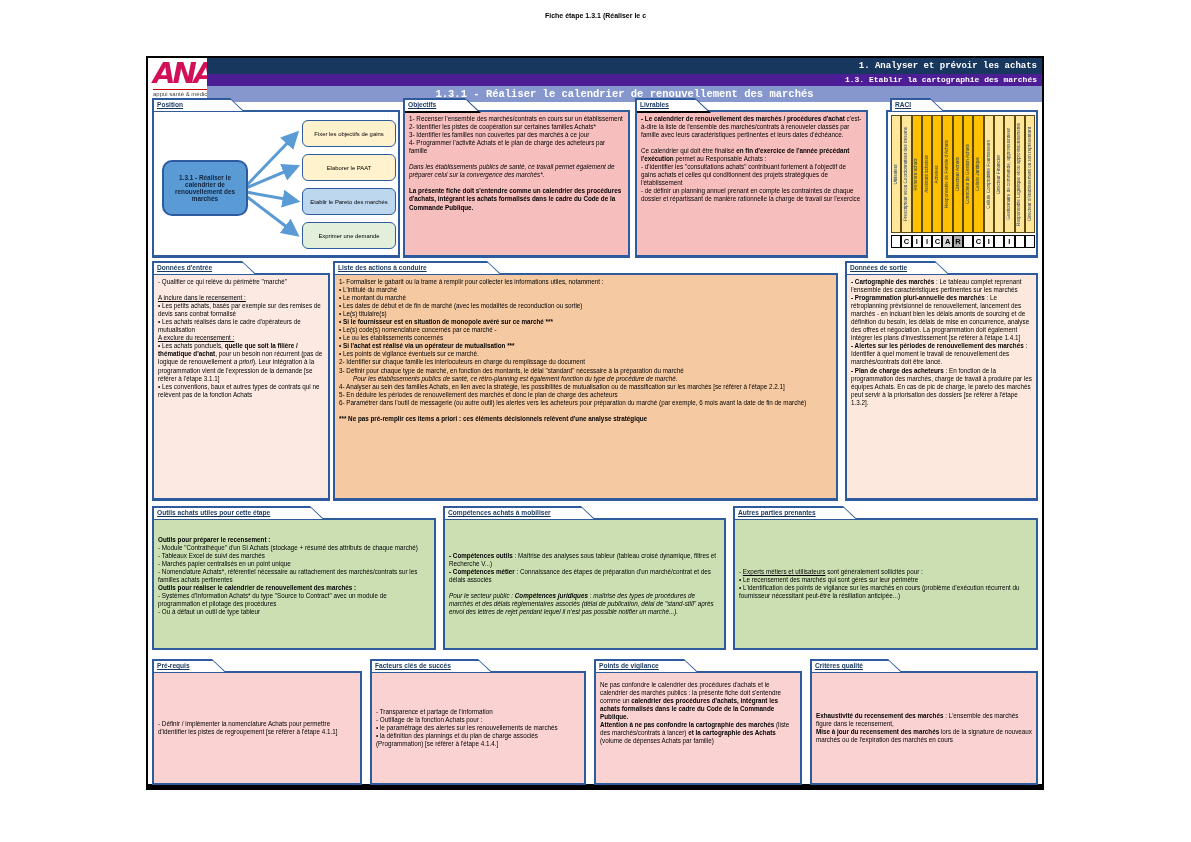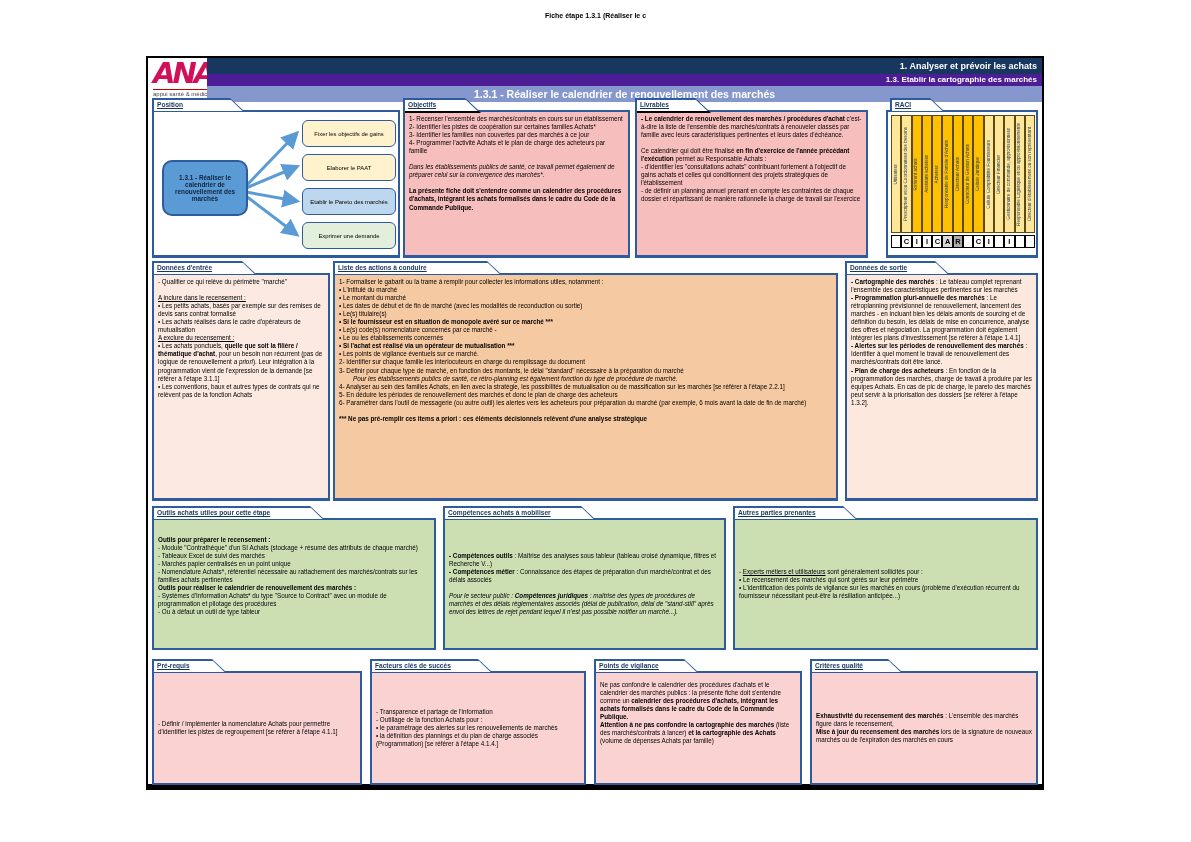--- a/index.html
+++ b/index.html
@@ -7,21 +7,21 @@
        font-family:"Liberation Sans",sans-serif;color:#000;}
   .print-header{position:absolute;top:12px;left:0;right:0;text-align:center;
      font-size:7px;font-weight:bold;color:#000;}
   #frame{position:absolute;left:146px;top:56px;width:898px;height:734px;
      border:2px solid #000;border-bottom-width:6px;background:#fff;box-sizing:border-box;}
   
   .logo{position:absolute;left:5px;top:1px;width:100px;height:44px;}
   .logo-anap{font-size:29px;line-height:29px;font-weight:bold;font-style:italic;
      color:#D2105A;letter-spacing:-3px;font-family:"DejaVu Sans",sans-serif;}
   .logo-tag{font-size:6px;color:#444;border-top:1.5px solid #C00000;padding-top:1px;width:94px;margin-top:1px;}
-  .band{position:absolute;left:59px;right:0;color:#fff;font-weight:bold;box-sizing:border-box;}
+  .band{position:absolute;left:59px;right:0;color:#fff;font-weight:bold;box-sizing:border-box;font-family:Liberation Mono, monospace;}
   .band1{top:0;height:16px;line-height:16px;background:#17375E;text-align:right;padding-right:5px;font-size:9px;}
   .band2{top:16px;height:12px;line-height:12px;background:#4c1d95;text-align:right;padding-right:5px;font-size:8px;}
   .band3{top:28px;height:16px;line-height:16px;background:#8697CD;text-align:center;font-size:10.5px;}
   
   .tab{position:absolute;height:13px;z-index:6;}
   .tab-bg{position:absolute;left:0;top:0;right:0;bottom:0;background:#2E5B9E;
      clip-path:polygon(0 0,calc(100% - 14px) 0,100% 100%,0 100%);}
   .tab-in{position:absolute;left:1.5px;top:1.5px;right:1.5px;bottom:0;background:#fff;
      clip-path:polygon(0 0,calc(100% - 12px) 0,100% 100%,0 100%);}
   .tab-t{position:absolute;left:5px;top:0;line-height:13px;font-size:6.6px;font-weight:bold;

